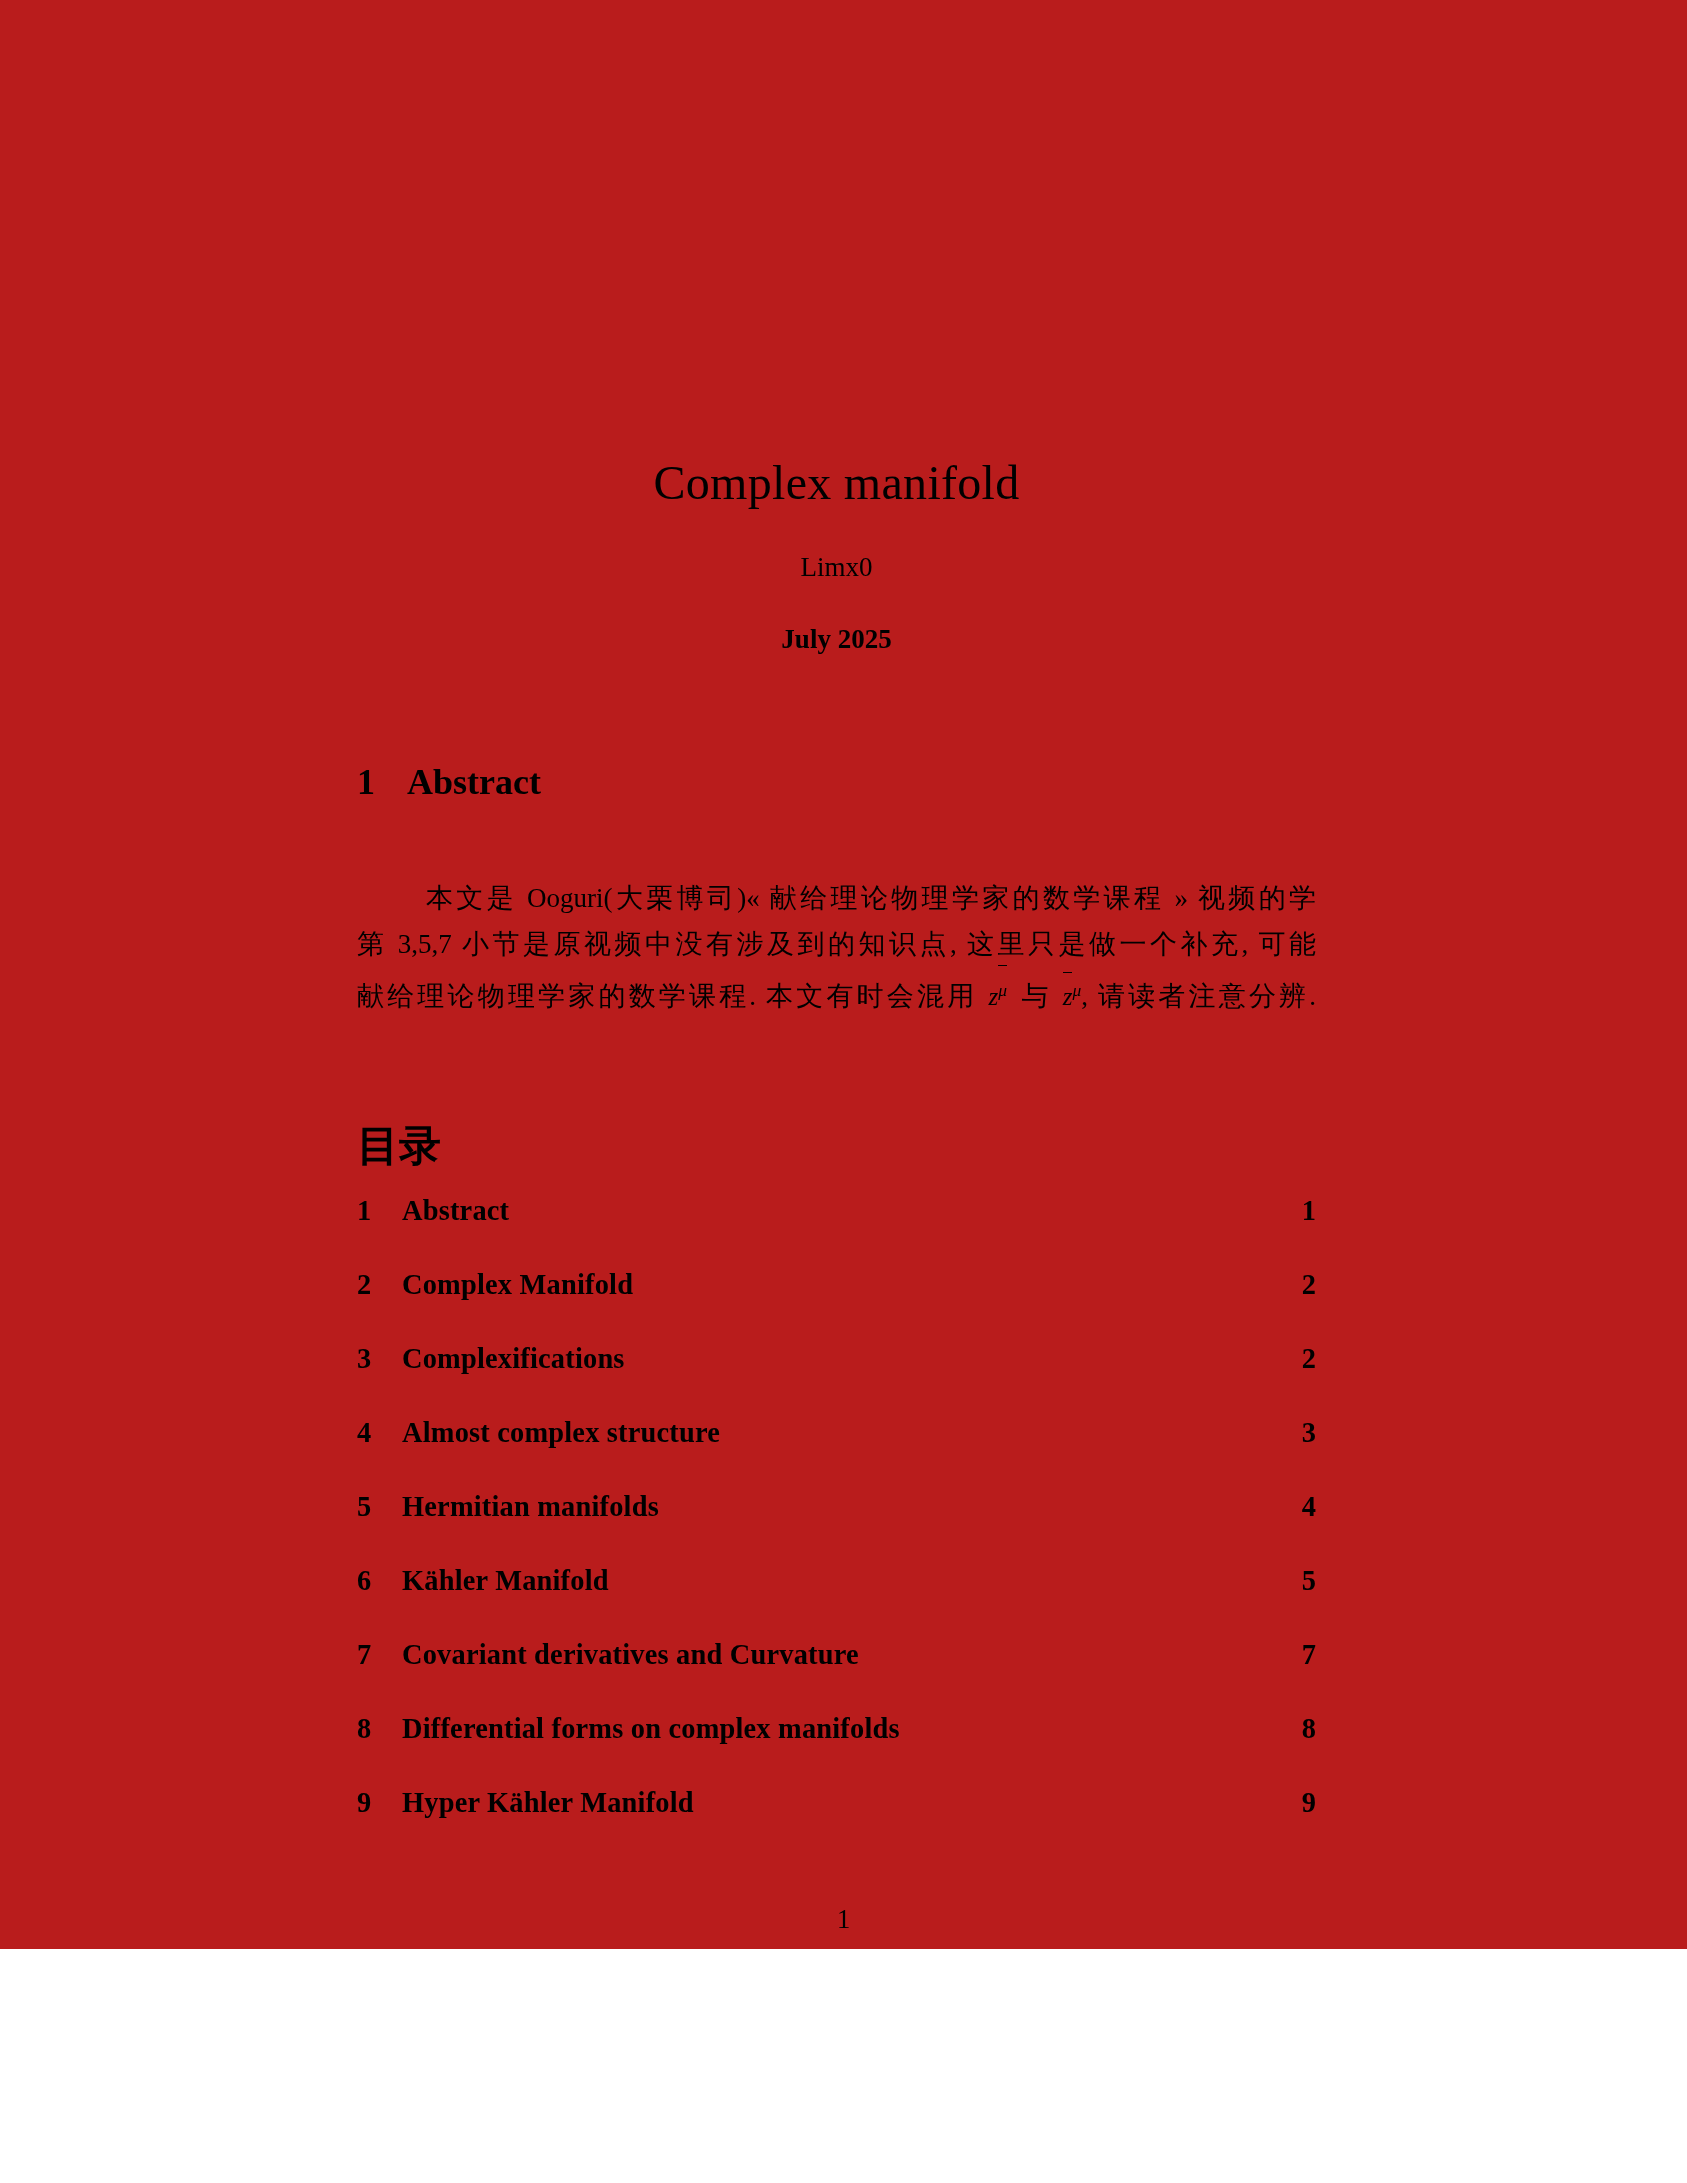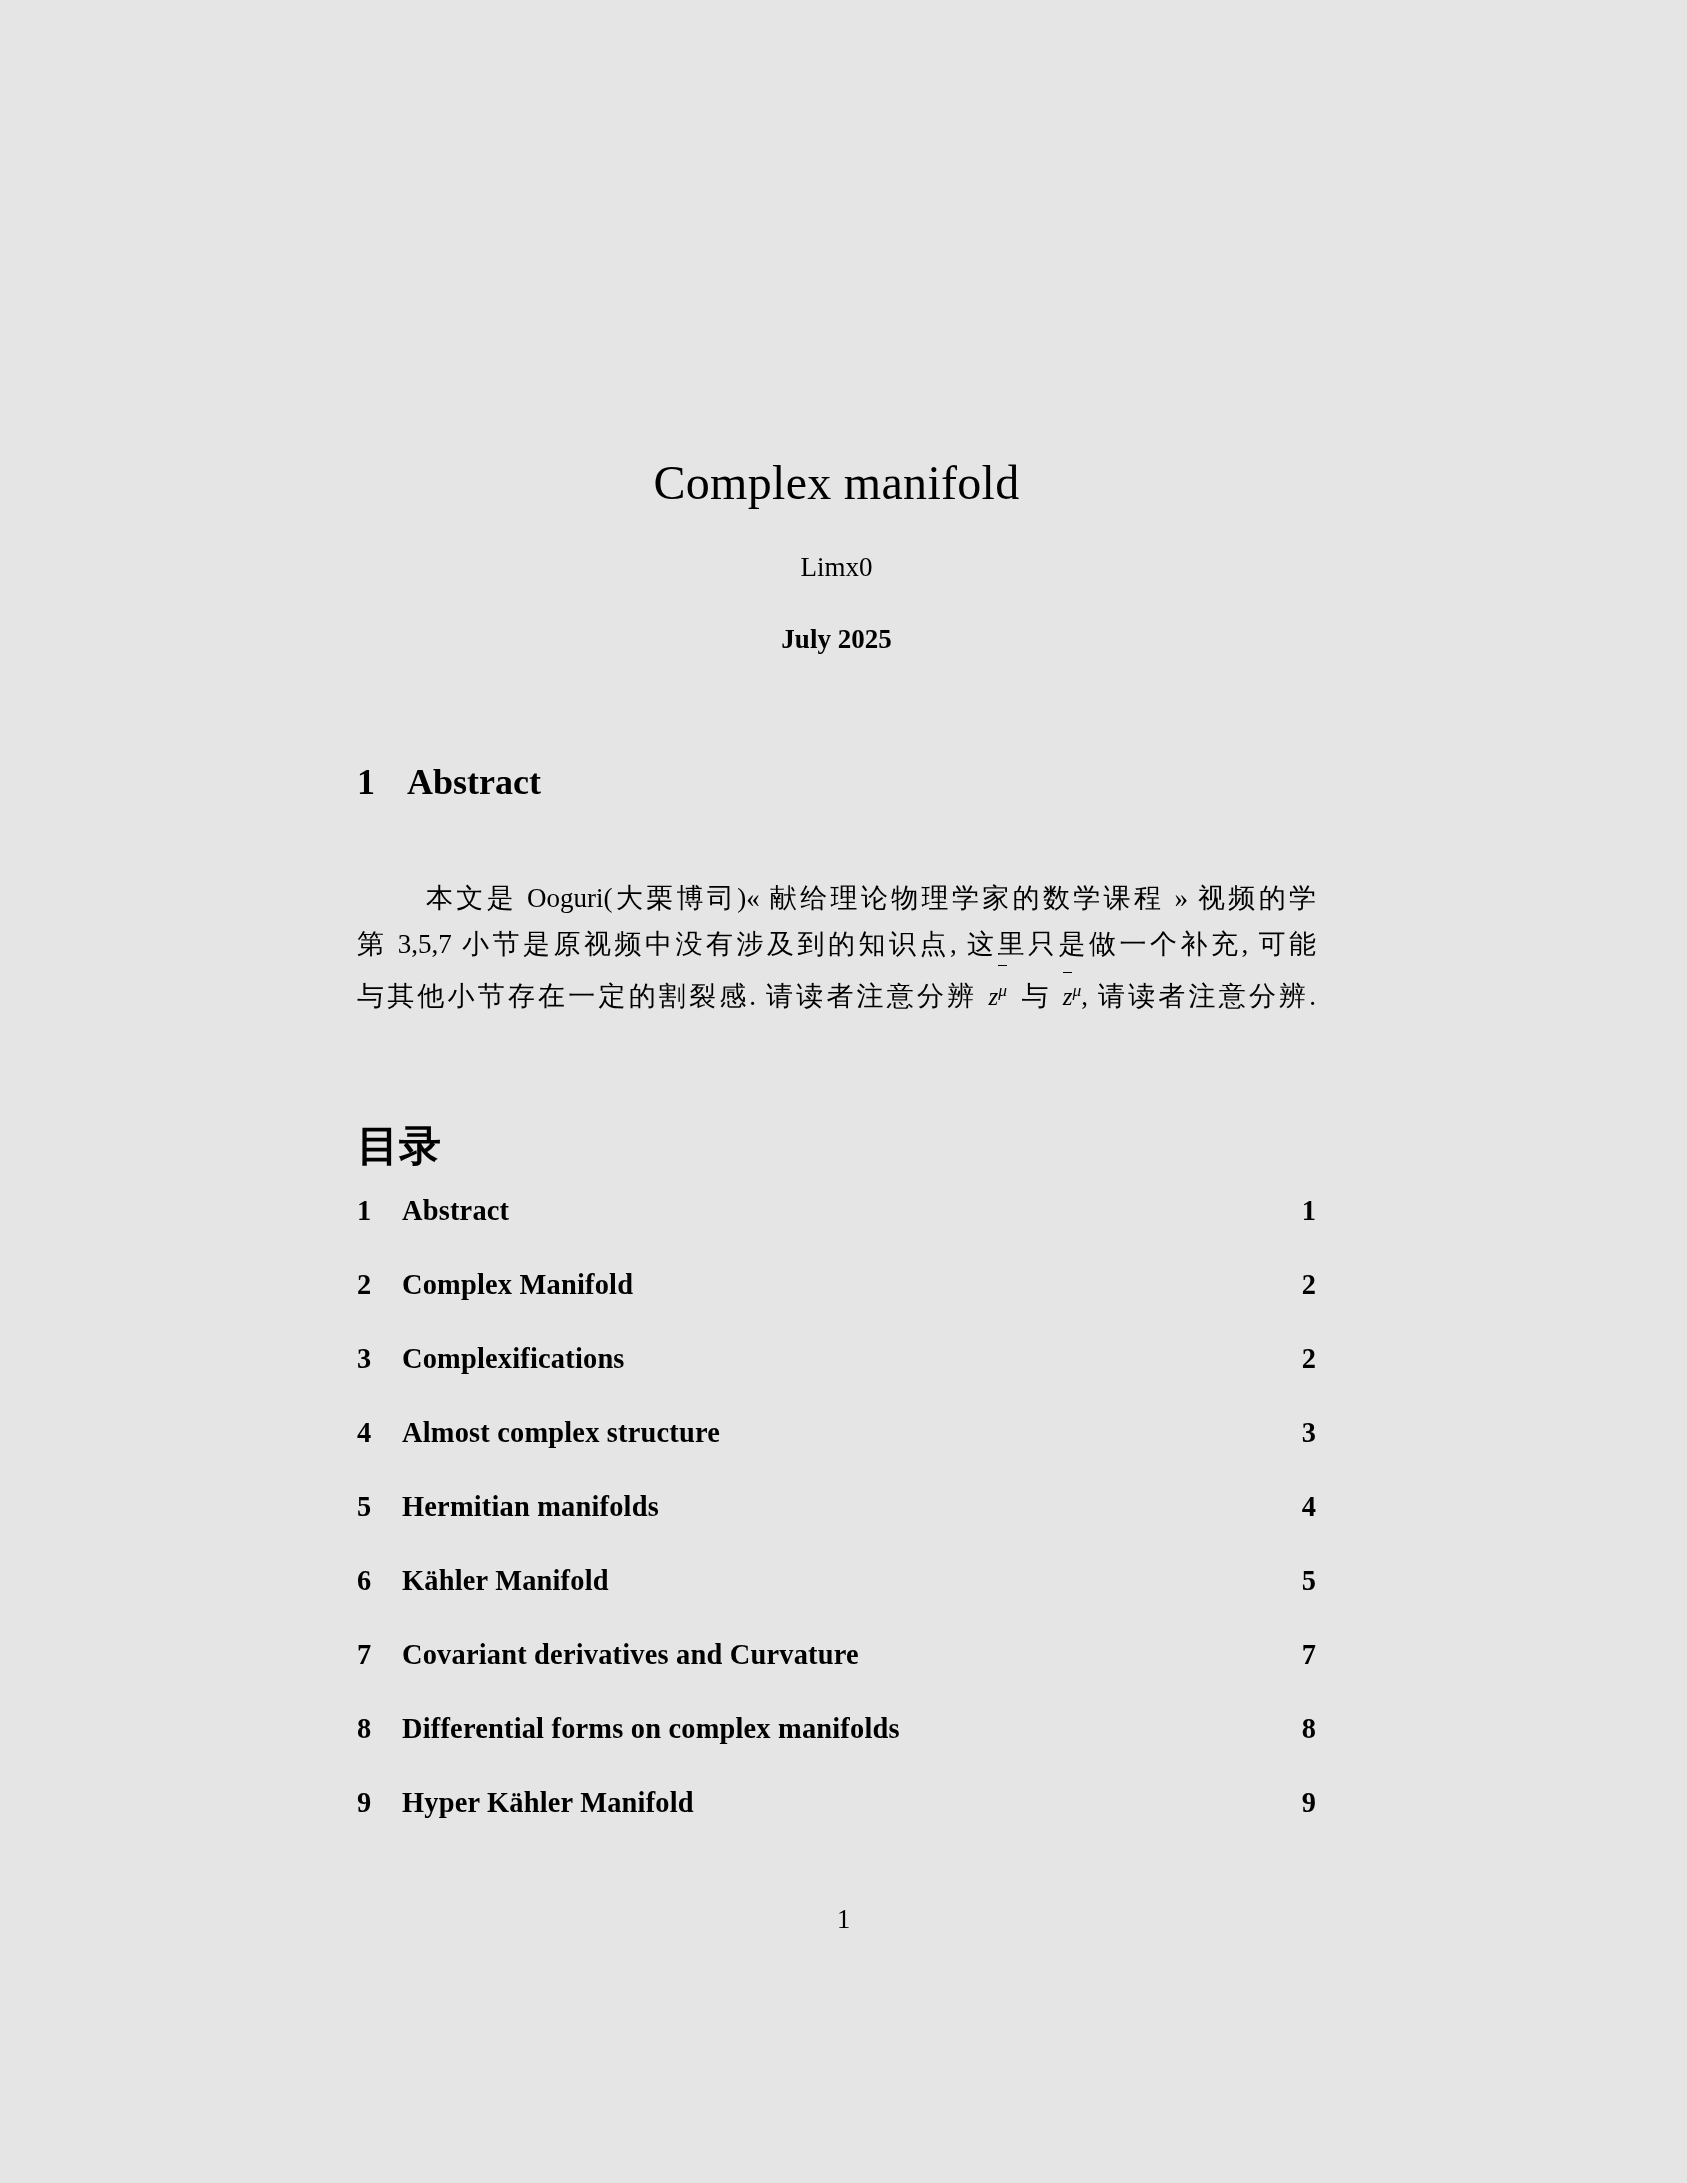--- a/index.html
+++ b/index.html
@@ -14,22 +14,22 @@
     font-family: "Liberation Serif", "DejaVu Serif", serif;
     color: #000000;
     overflow: hidden;
   }
 
   .page {
     position: absolute;
     left: 0;
     top: 0;
     width: 1687px;
-    height: 2183px;
-    background: #e5e5e5;
+    height: 1949px;
+    background: #b91c1c;
   }
 
   
   .content {
     position: absolute;
     left: 357px;
     top: 0;
     width: 959px;
   }
 
@@ -192,21 +192,21 @@
       <p class="doc-date">July 2025</p>
     </div>
 
     <div class="section-heading">
       <span class="sec-num">1</span><span>Abstract</span>
     </div>
 
     <div class="abstract-body">
       <span class="line indent">本文是 Ooguri(大栗博司)« 献给理论物理学家的数学课程 » 视频的学</span>
       <span class="line">第 3,5,7 小节是原视频中没有涉及到的知识点, 这里只是做一个补充, 可能</span>
-      <span class="line last"><span>与其他小节存在一定的割裂感. 请读者注意分辨</span><span class="spw"></span><span class="math"><span>z</span><sup><span class="ovl">μ</span></sup></span><span class="spw"></span><span>与</span><span class="spw"></span><span class="math"><span class="ovl">z</span><sup><span>μ</span></sup></span><span>, 请读者注意分辨.</span></span>
+      <span class="line last"><span>献给理论物理学家的数学课程. 本文有时会混用</span><span class="spw"></span><span class="math"><span>z</span><sup><span class="ovl">μ</span></sup></span><span class="spw"></span><span>与</span><span class="spw"></span><span class="math"><span class="ovl">z</span><sup><span>μ</span></sup></span><span>, 请读者注意分辨.</span></span>
     </div>
 
     <div class="toc-heading">目录</div>
 
     <div class="toc">
       <div class="toc-row">
         <span class="toc-num">1</span>
         <span class="toc-label">Abstract</span>
         <span class="toc-page">1</span>
       </div>

